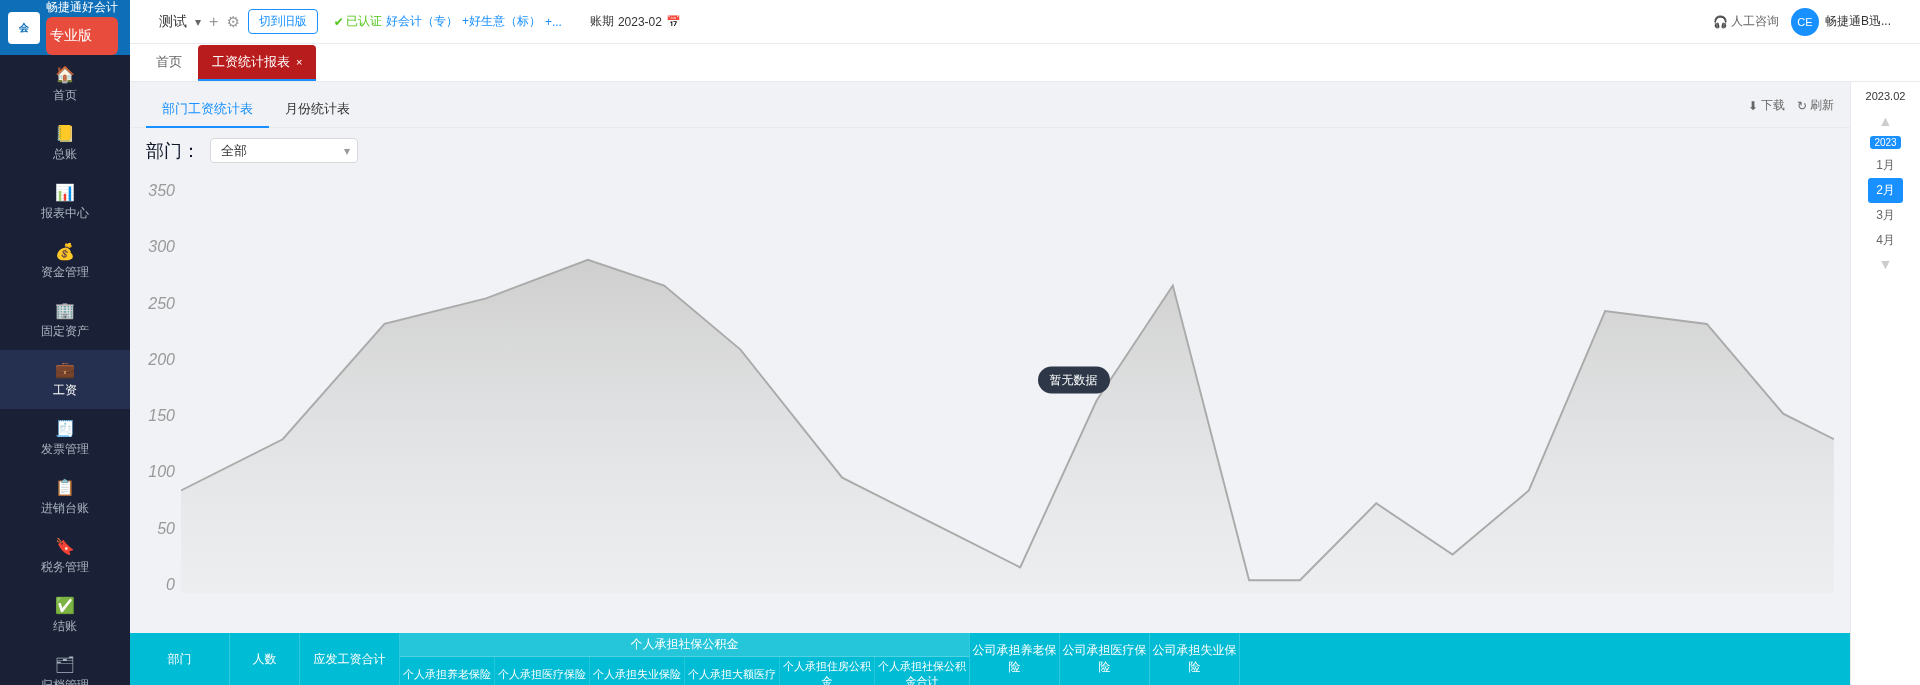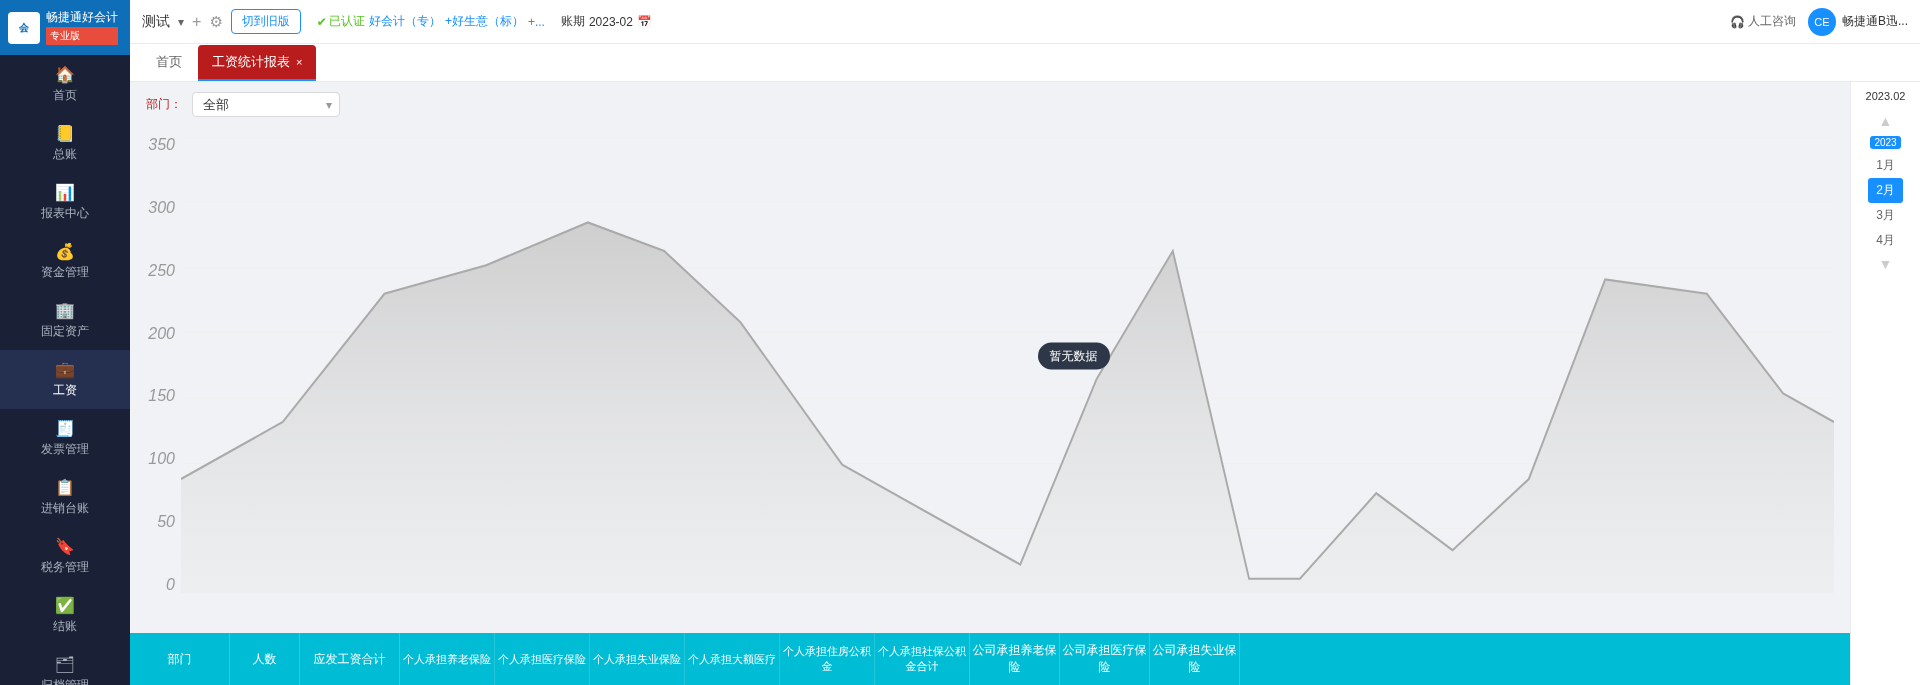--- a/index.html
+++ b/index.html
@@ -36,23 +36,23 @@
       font-weight: bold;
     }
     .sidebar-logo-text {
       color: #fff;
       font-size: 12px;
       line-height: 1.3;
     }
     .sidebar-logo-badge {
       background: #e74c3c;
       color: #fff;
-      font-size: 10px;
-      padding: 2px 4px;
-      border-radius: 1px;
+      font-size: 14px;
+      padding: 10px 4px;
+      border-radius: 6px;
       margin-top: 2px;
     }
     .sidebar-item {
       display: flex;
       flex-direction: column;
       align-items: center;
       padding: 10px 4px;
       cursor: pointer;
       color: #aab4c0;
       font-size: 12px;
@@ -69,21 +69,21 @@
       flex-direction: column;
       overflow: hidden;
     }
 
     
     .top-header {
       background: #fff;
       height: 44px;
       display: flex;
       align-items: center;
-      padding: 0 12px;
+      padding: 0 29px;
       border-bottom: 1px solid #e8eaed;
       gap: 8px;
       flex-shrink: 0;
     }
     .header-company {
       font-size: 14px;
       color: #333;
       font-weight: 500;
     }
     .header-dropdown-icon { color: #666; font-size: 12px; }
@@ -92,21 +92,21 @@
       color: #1890ff;
       background: #fff;
       padding: 3px 10px;
       border-radius: 4px;
       cursor: pointer;
       font-size: 12px;
     }
     .header-status-tags { display: flex; align-items: center; gap: 4px; margin-left: 8px; }
     .status-tag { font-size: 12px; color: #52c41a; display: flex; align-items: center; gap: 2px; }
     .status-tag.blue { color: #1890ff; }
-    .header-period { font-size: 12px; color: #333; margin-left: 8px; display: flex; align-items: center; gap: 4px; }
+    .header-period { font-size: 12px; color: #333; margin-left: 20px; display: flex; align-items: center; gap: 4px; }
     .header-right { margin-left: auto; display: flex; align-items: center; gap: 12px; }
     .header-user-service { color: #666; font-size: 12px; display: flex; align-items: center; gap: 3px; cursor: pointer; }
     .header-avatar { width: 28px; height: 28px; border-radius: 50%; background: #1890ff; display: flex; align-items: center; justify-content: center; color: #fff; font-size: 11px; }
     .header-username { font-size: 12px; color: #333; cursor: pointer; }
 
     
     .tab-bar {
       background: #fff;
       height: 38px;
       display: flex;
@@ -176,21 +176,21 @@
     }
 
     
     .filter-row {
       display: flex;
       align-items: center;
       padding: 10px 16px;
       gap: 10px;
       flex-shrink: 0;
     }
-    .filter-label { font-size: 12px; color: #b91c1c; }
+    .filter-label { font-size: 18px; color: #0f172a; }
     .filter-select {
       border: 1px solid #d9d9d9;
       border-radius: 4px;
       padding: 4px 28px 4px 10px;
       font-size: 13px;
       color: #333;
       background: #fff;
       width: 148px;
       appearance: none;
       cursor: pointer;
@@ -483,20 +483,36 @@
   <div class="tab-bar">
     <div id="tabs-container" style="display:flex;align-items:flex-end;gap:2px;">
         <div class="tab-item"><span>首页</span></div>
         <div class="tab-item active"><span>工资统计报表</span><span class="tab-close">×</span></div>
       </div>
   </div>
 
   <div class="content-wrapper">
     <div class="content-area-wrapper">
 
+      <div class="sub-tab-bar">
+        <div id="sub-tabs-container" style="display:flex;align-items:flex-end;">
+            <div class="sub-tab active"><span>部门工资统计表</span></div>
+            <div class="sub-tab"><span>月份统计表</span></div>
+          </div>
+        <div class="sub-tab-actions">
+          <div class="sub-tab-action-btn">
+            <span>⬇</span>
+            <span>下载</span>
+          </div>
+          <div class="sub-tab-action-btn">
+            <span>↻</span>
+            <span>刷新</span>
+          </div>
+        </div>
+      </div>
 
       <div class="filter-row">
         <span class="filter-label">部门：</span>
         <div class="filter-select-wrapper">
           <select class="filter-select">
             <option>全部</option>
           </select>
         </div>
       </div>
 
@@ -542,20 +558,21 @@
             <div class="chart-tooltip" style="left:54%;top:48%;">暂无数据</div>
           </div>
         </div>
       </div>
 
       <div class="table-header-row" id="table-header-row">
           <div class="table-col" style="width: 100px;">部门</div>
           <div class="table-col" style="width: 70px;">人数</div>
           <div class="table-col" style="width: 100px;">应发工资合计</div>
           <div class="table-col-group" style="width: 570px;">
+            <div class="table-col-group-header">个人承担社保公积金</div>
             <div class="table-col-group-cells">
               <div class="table-col-sub" style="width: 90px; flex-shrink: 0;">个人承担养老保险</div>
               <div class="table-col-sub" style="width: 90px; flex-shrink: 0;">个人承担医疗保险</div>
               <div class="table-col-sub" style="width: 90px; flex-shrink: 0;">个人承担失业保险</div>
               <div class="table-col-sub" style="width: 90px; flex-shrink: 0;">个人承担大额医疗</div>
               <div class="table-col-sub" style="width: 100px; flex-shrink: 0;">个人承担住房公积金</div>
               <div class="table-col-sub" style="width: 110px; flex-shrink: 0;">个人承担社保公积金合计</div>
             </div>
           </div>
           <div class="table-col" style="width: 90px;">公司承担养老保险</div>

